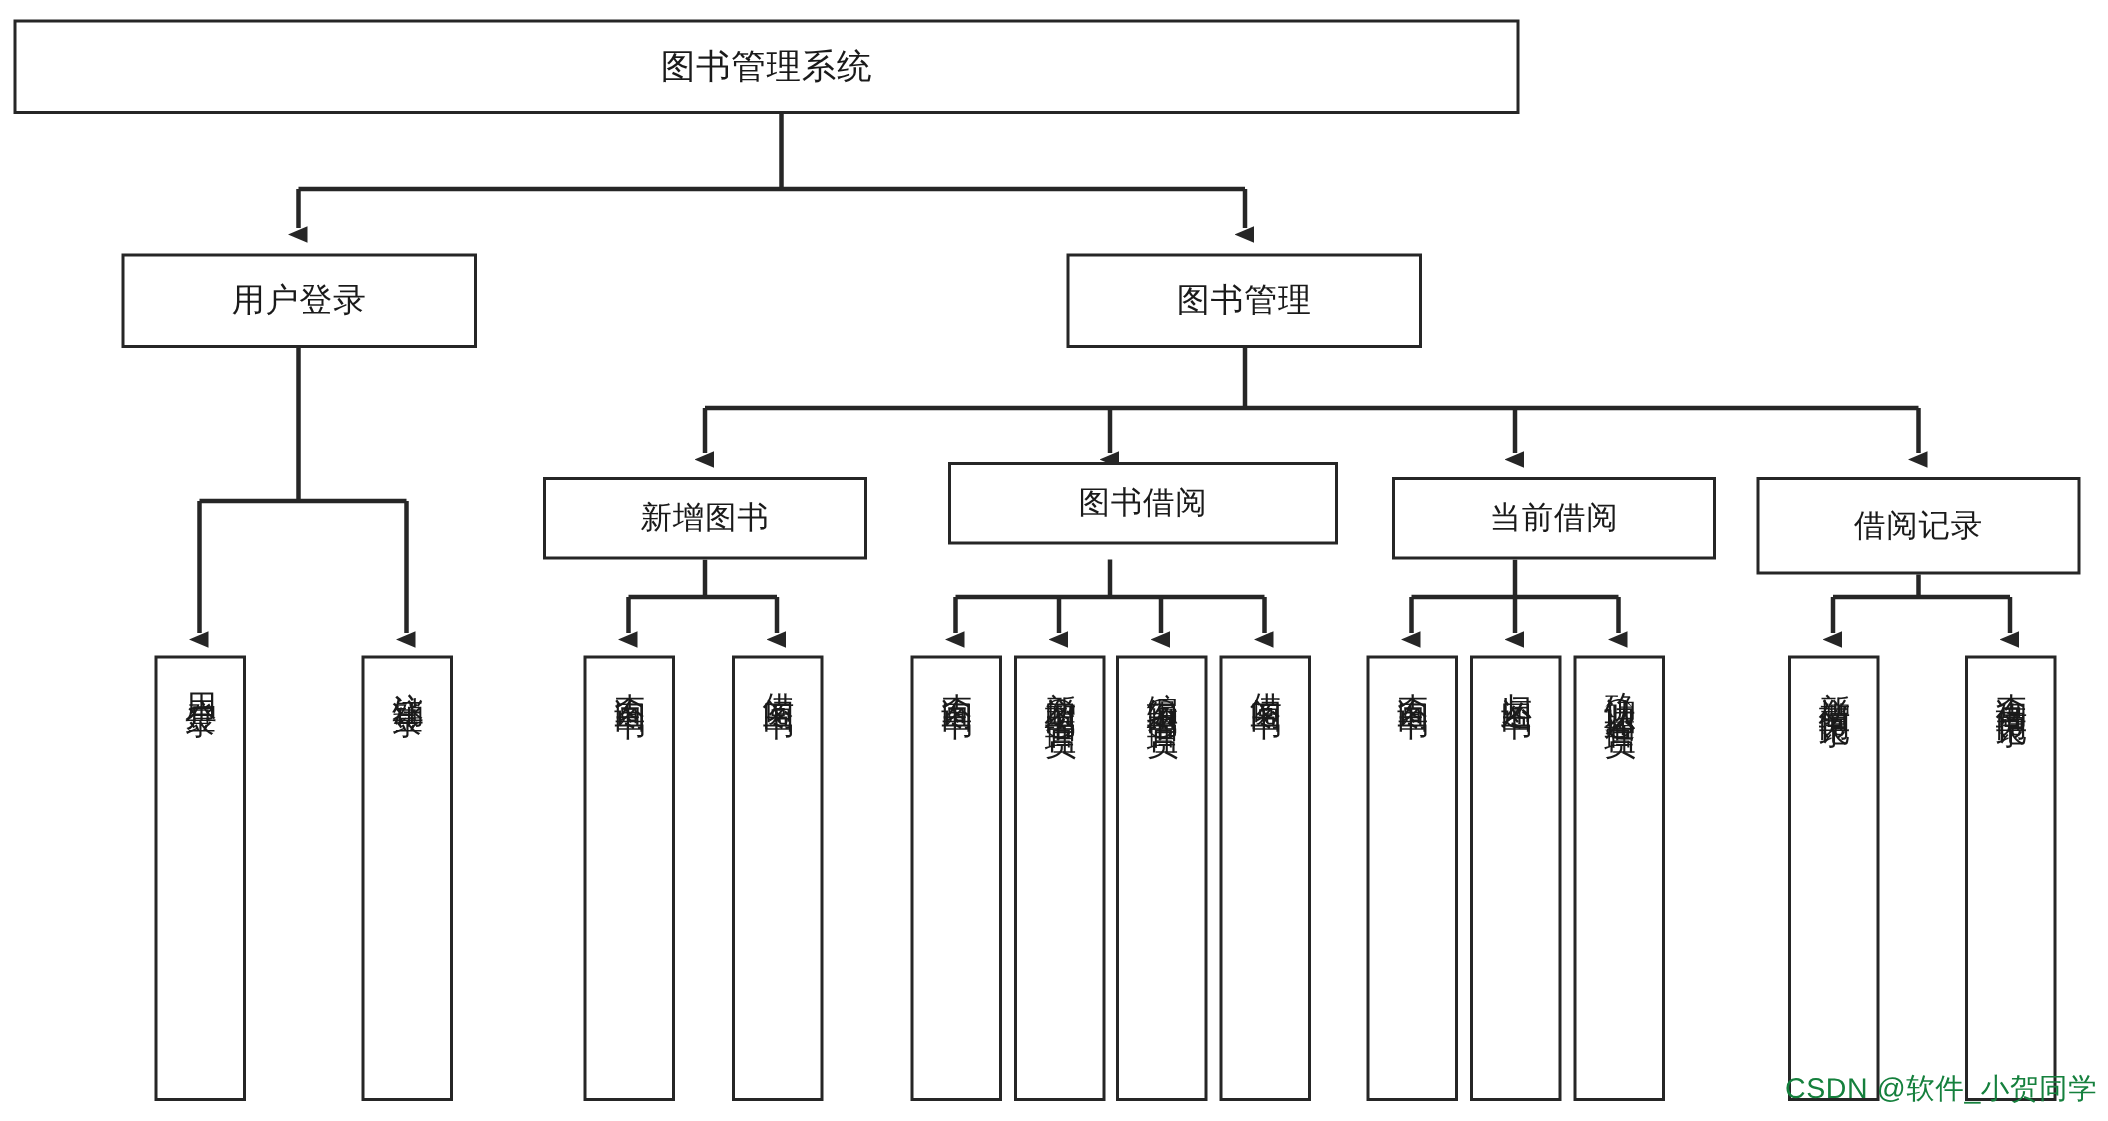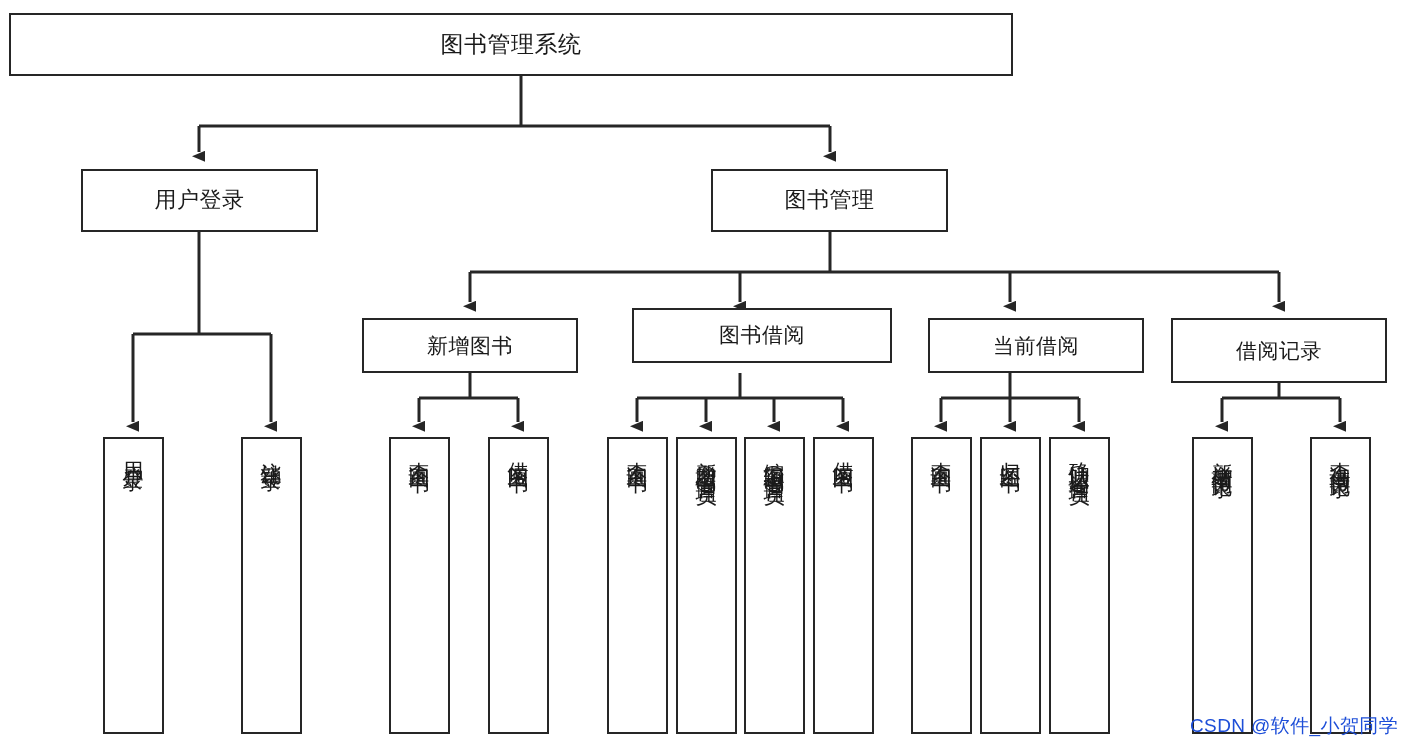--- a/index.html
+++ b/index.html
@@ -52,21 +52,21 @@
     text-orientation: upright;
     letter-spacing: 3.5px;
     line-height: 1;
   }
   .leaf {
     align-items: flex-start;
     padding-top: 6px;
   }
   .watermark {
     position: absolute;
-    color: #1d4ed8;
+    color: #15803d;
     font-size: 19px;
     white-space: nowrap;
     letter-spacing: 0.4px;
     pointer-events: none;
   }
 </style>
 </head>
 <body>
 
 <div id="diagram-root">

